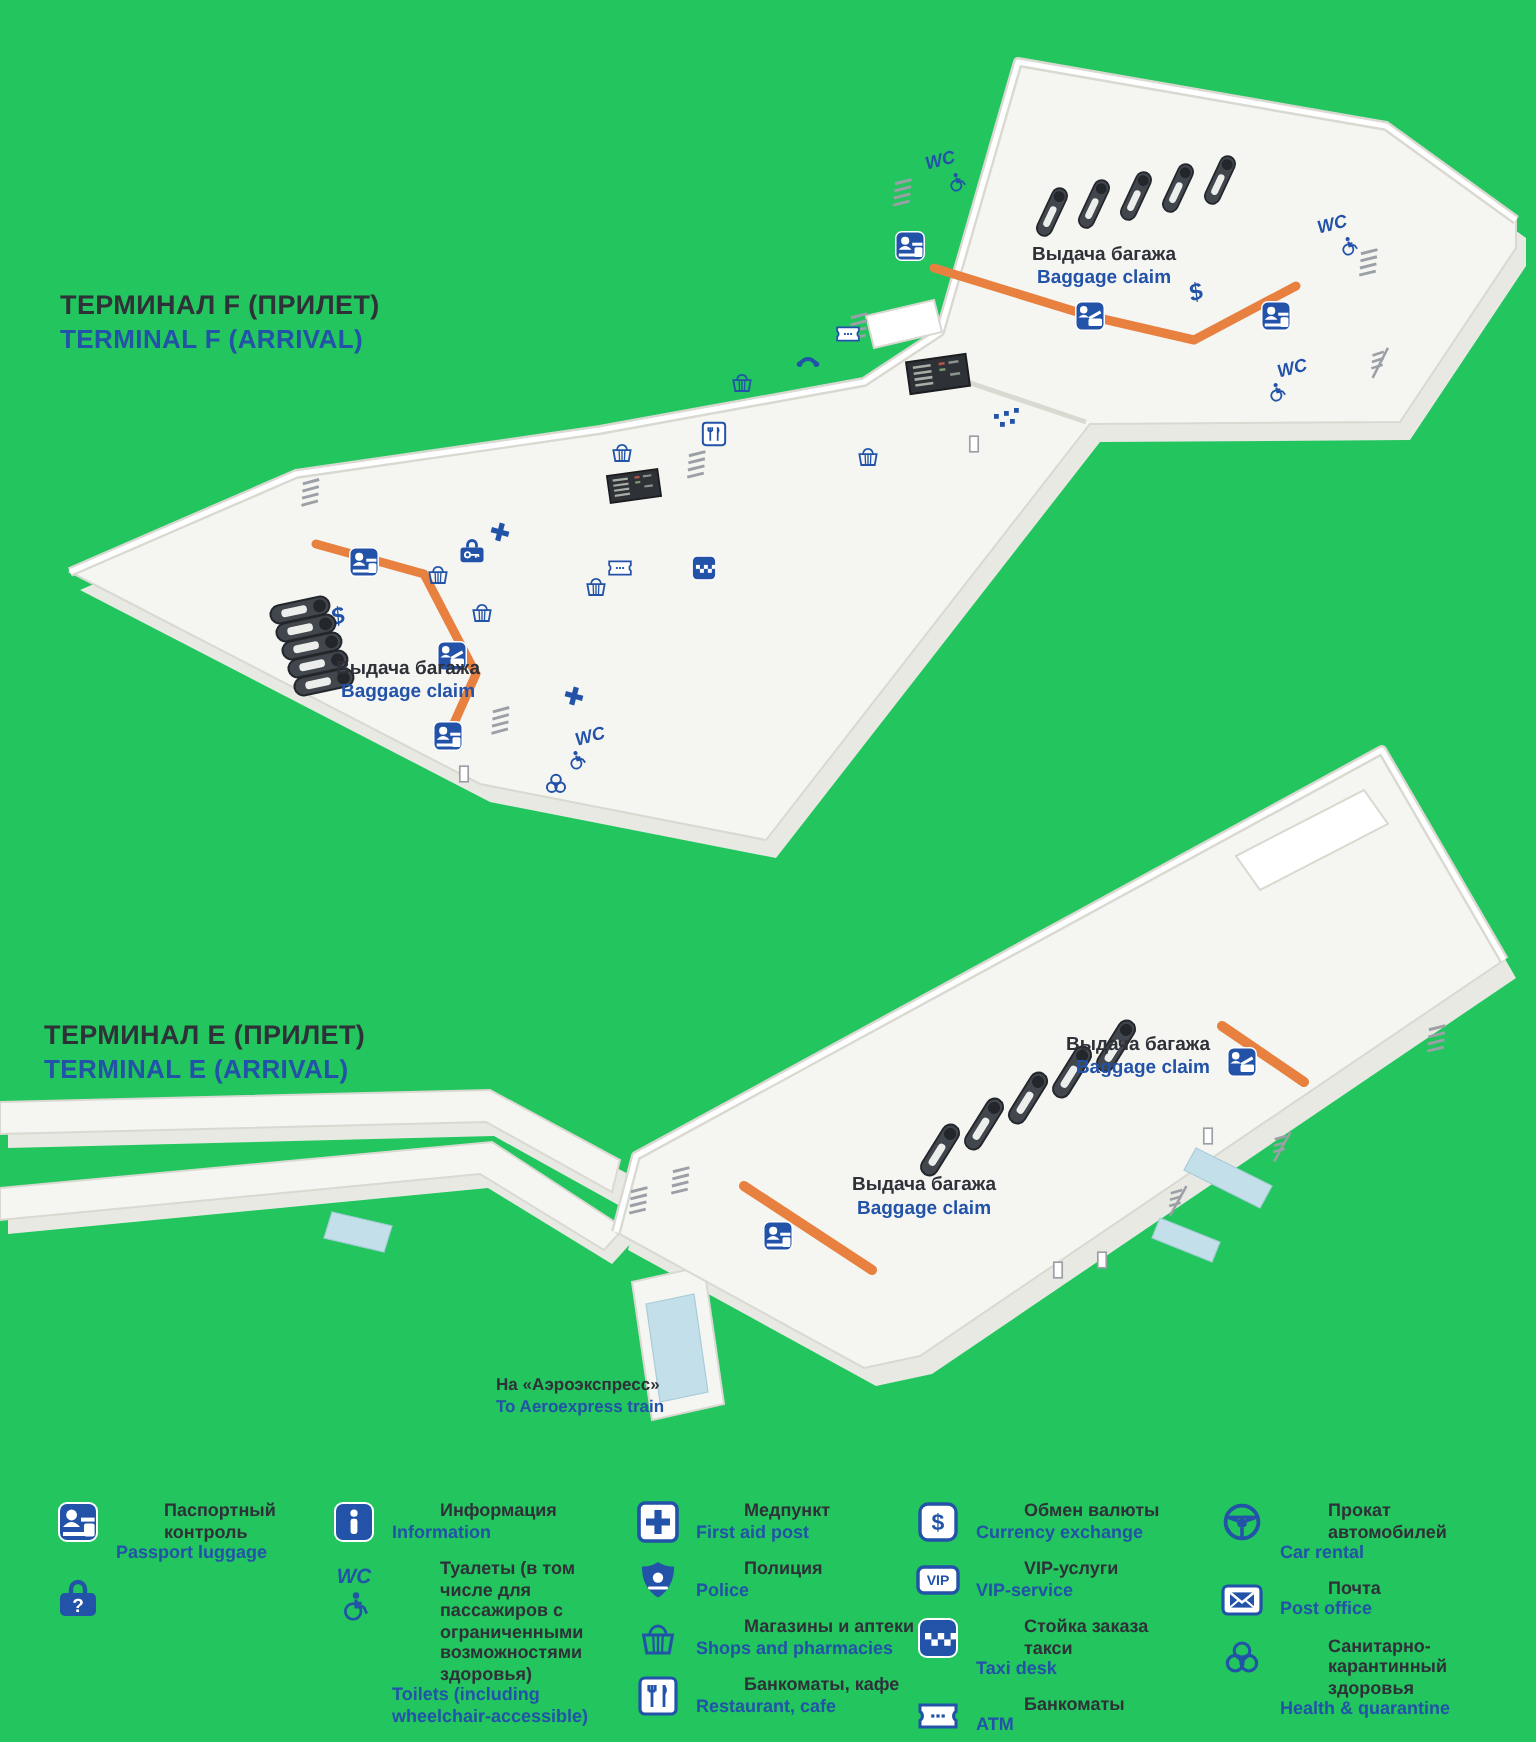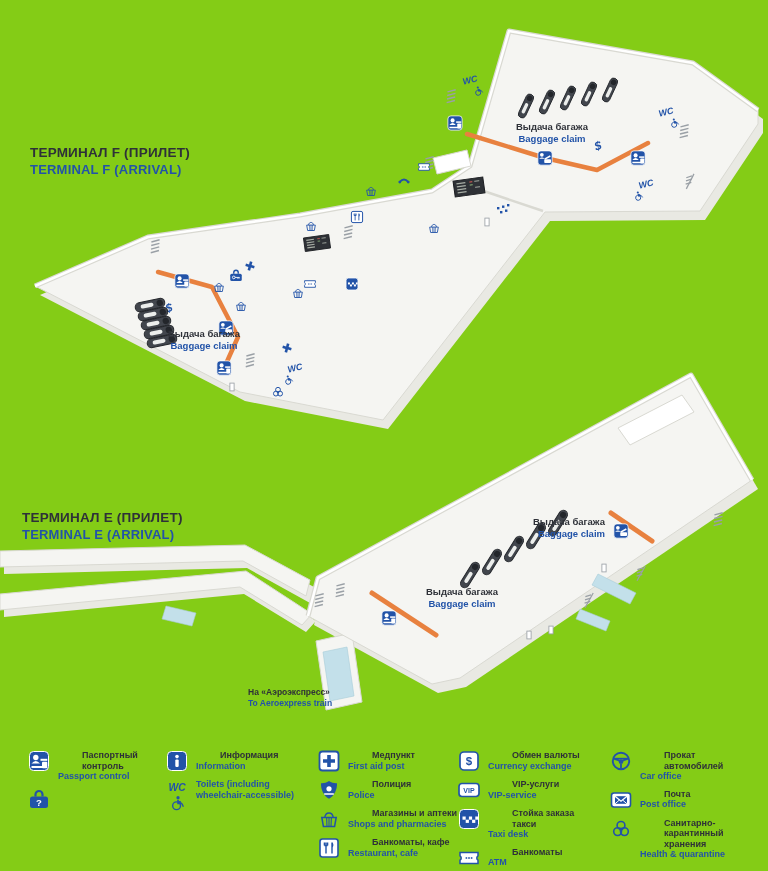--- a/index.html
+++ b/index.html
@@ -1,16 +1,16 @@
 <!DOCTYPE html>
 <html style="--blue: #2253a8; --dark: #2e3138; --orange: #e8813f; --light-blue: #c3e0ea; --floor: #f5f5f2; --floor-edge: #d9d9d2; --under: #e9e9e3;"><head>
 <meta charset="utf-8">
 <style>
   html,body{margin:0;padding:0;background:#fff;}
-  .stage{position:relative;width:768px;height:871px;background:#84cc16;overflow:hidden;
+  .stage{position:relative;width:768px;height:871px;background:#22c55e;overflow:hidden;
          font-family:"Liberation Sans",sans-serif;}
   .fb{fill:var(--blue);}
   .sb{stroke:var(--blue);}
   svg text{font-family:"Liberation Sans",sans-serif;}
   .title-ru{fill:var(--dark);font-size:13.5px;font-weight:bold;letter-spacing:.2px;}
   .title-en{fill:var(--blue);font-size:13px;font-weight:bold;letter-spacing:.2px;}
   .bag-ru{fill:var(--dark);font-size:9.5px;font-weight:bold;}
   .bag-en{fill:var(--blue);font-size:9.5px;font-weight:bold;}
   .aero-ru{fill:var(--dark);font-size:8.5px;font-weight:bold;}
   .aero-en{fill:var(--blue);font-size:8.5px;font-weight:bold;}
@@ -311,21 +311,21 @@
 
 
 <div class="legend">
   <div class="leg-col">
     <div class="leg-item">
       <svg class="licon" viewBox="-11 -11 22 22">
             <use href="#sym-passport"></use>
           </svg>
       <div class="leg-txt">
             <div class="leg-ru">Паспортный контроль</div>
-            <div class="leg-en">Passport control</div>
+            <div class="leg-en">Passport luggage</div>
           </div>
     </div>
     <div class="leg-item">
       <svg class="licon" viewBox="-11 -11 22 22">
             <use href="#sym-lost"></use>
           </svg>
     </div>
   </div>
 
   <div class="leg-col">
@@ -336,20 +336,21 @@
       <div class="leg-txt">
             <div class="leg-ru">Информация</div>
             <div class="leg-en">Information</div>
           </div>
     </div>
     <div class="leg-item">
       <svg class="licon-tall" viewBox="-11 -17 22 34">
             <use href="#sym-wclegend"></use>
           </svg>
       <div class="leg-txt">
+            <div class="leg-ru">Туалеты (в том числе для пассажиров с ограниченными возможностями здоровья)</div>
             <div class="leg-en">Toilets (including wheelchair-accessible)</div>
           </div>
     </div>
   </div>
 
   <div class="leg-col">
     <div class="leg-item">
       <svg class="licon" viewBox="-11 -11 22 22">
             <use href="#sym-firstaid"></use>
           </svg>
@@ -426,37 +427,37 @@
     </div>
   </div>
 
   <div class="leg-col">
     <div class="leg-item">
       <svg class="licon" viewBox="-11 -11 22 22">
             <use href="#sym-car"></use>
           </svg>
       <div class="leg-txt">
             <div class="leg-ru">Прокат автомобилей</div>
-            <div class="leg-en">Car office</div>
+            <div class="leg-en">Car rental</div>
           </div>
     </div>
     <div class="leg-item">
       <svg class="licon" viewBox="-11 -11 22 22">
             <use href="#sym-post"></use>
           </svg>
       <div class="leg-txt">
             <div class="leg-ru">Почта</div>
             <div class="leg-en">Post office</div>
           </div>
     </div>
     <div class="leg-item">
       <svg class="licon" viewBox="-11 -11 22 22">
             <use href="#sym-bio"></use>
           </svg>
       <div class="leg-txt">
-            <div class="leg-ru">Санитарно-карантинный хранения</div>
+            <div class="leg-ru">Санитарно-карантинный здоровья</div>
             <div class="leg-en">Health &amp; quarantine</div>
           </div>
     </div>
   </div>
 </div>
 
 </div>
 
 </body></html>

